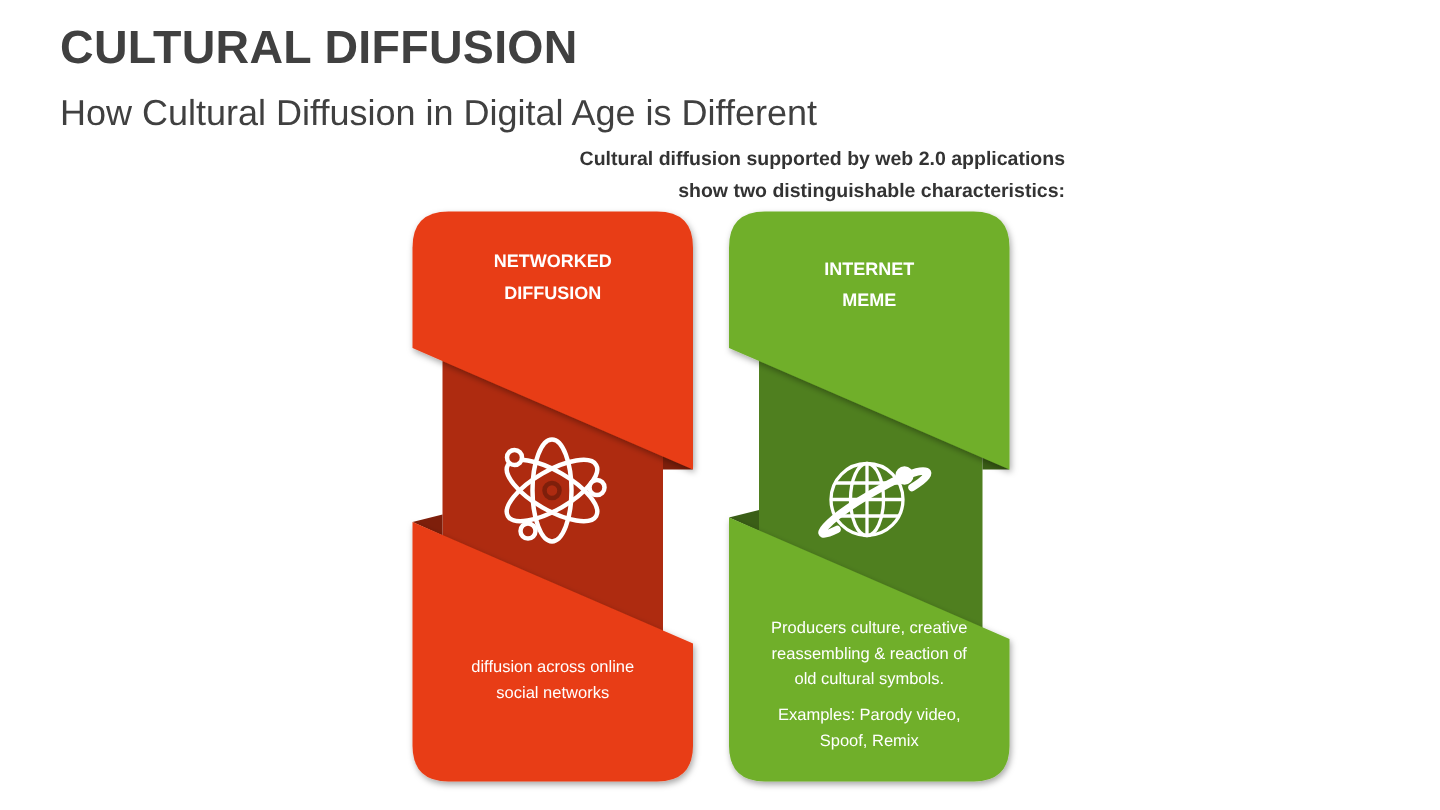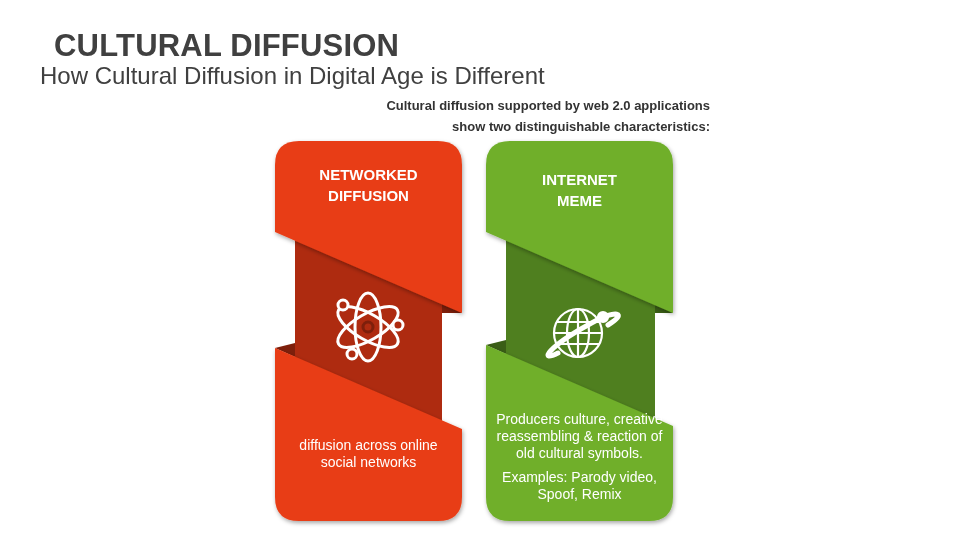--- a/index.html
+++ b/index.html
@@ -4,44 +4,44 @@
   <style>
     html, body { margin: 0; padding: 0; }
     body {
       width: 960px; height: 540px; background: #ffffff;
       position: relative; overflow: hidden;
       font-family: "Liberation Sans", "DejaVu Sans", sans-serif;
     }
     .title {
       position: absolute; left: 40px; top: 14px;
       font-size: 31px; font-weight: bold; color: #404040;
-      letter-spacing: 0.2px; margin: 14px;
+      letter-spacing: 0.2px; margin: 0;
     }
     .subtitle {
       position: absolute; left: 40px; top: 62px;
       font-size: 24px; color: #404040; margin: 0;
     }
     .intro {
       position: absolute; left: 250px; top: 95px; width: 460px;
       text-align: right; font-size: 13px; font-weight: bold; color: #333333;
       line-height: 21px;
     }
     .intro span { display: block; }
     .diagram {
       position: absolute; left: 0; top: 0; width: 960px; height: 540px;
     }
     .card-text {
       position: absolute; color: #ffffff; text-align: center;
     }
     .card-title {
-      font-size: 15px; font-weight: bold; line-height: 21px;
+      font-size: 12px; font-weight: bold; line-height: 21px;
     }
     .card-title span { display: block; }
     .card-desc {
-      font-size: 14px; line-height: 17px;
+      font-size: 11px; line-height: 17px;
     }
     .card-desc span { display: block; }
     .card-desc .gap { margin-top: 7px; }
   </style>
 </head>
 <body>
 
 <h1 class="title">CULTURAL DIFFUSION</h1>
 <p class="subtitle">How Cultural Diffusion in Digital Age is Different</p>
 

